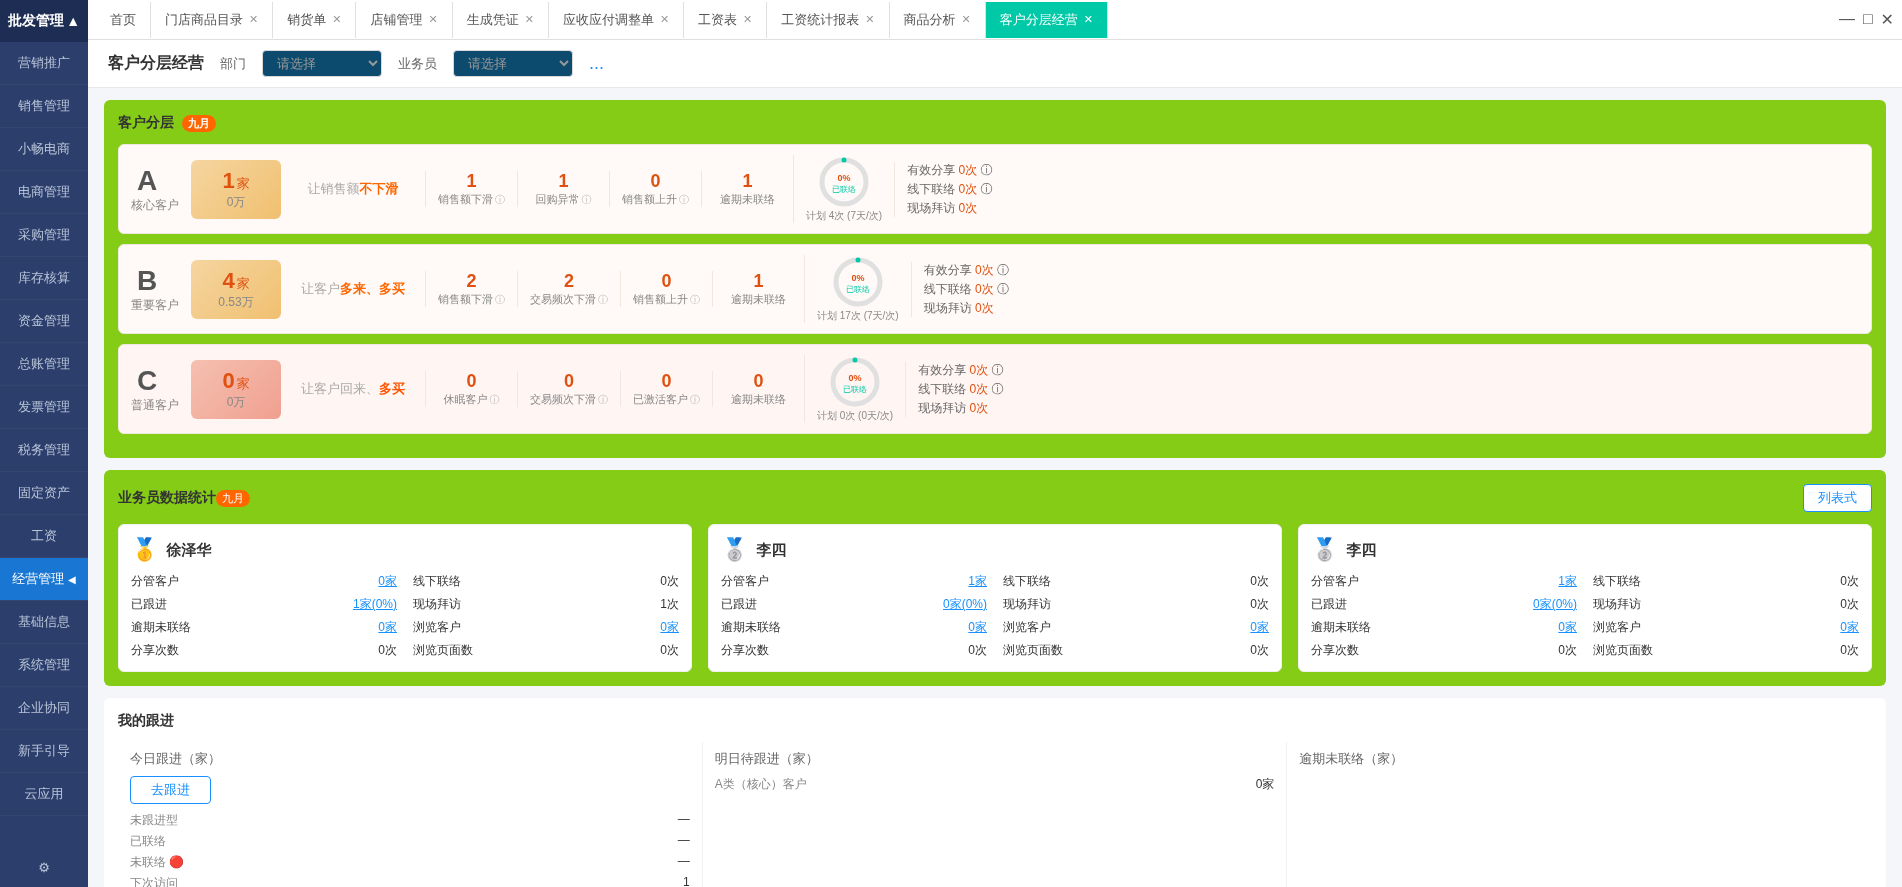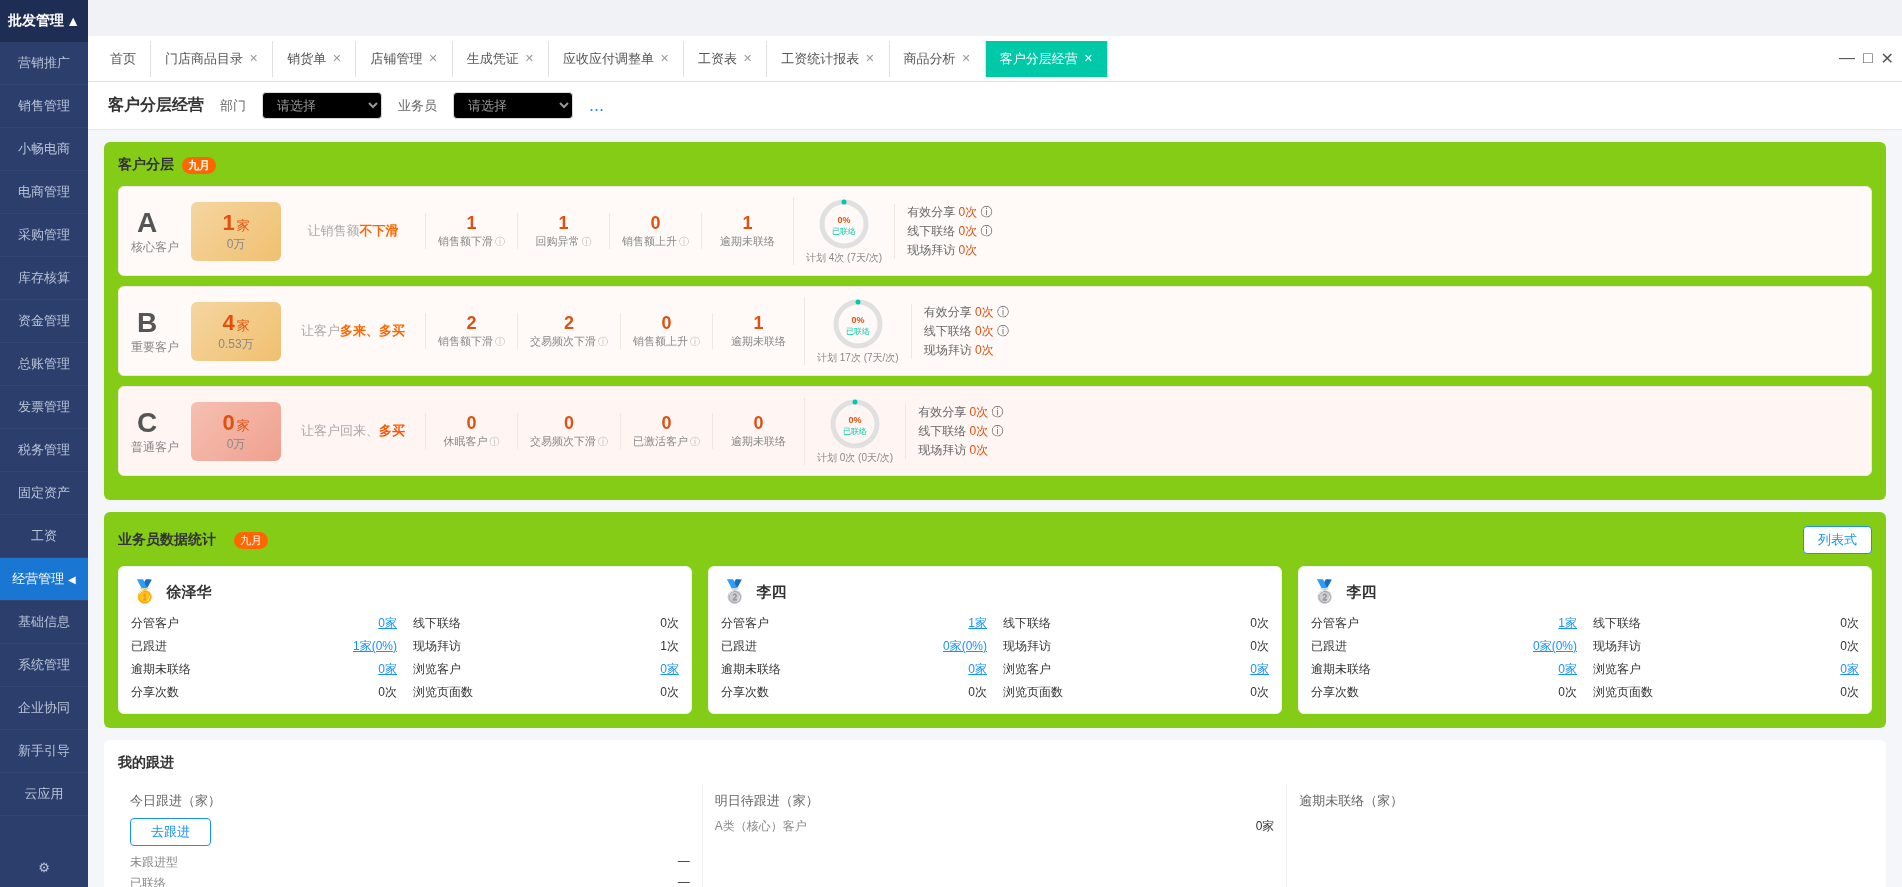--- a/index.html
+++ b/index.html
@@ -50,24 +50,23 @@
       flex-direction: column;
       overflow: hidden;
     }
 
     
     .tab-bar {
       background: #fff;
       border-bottom: 1px solid #e0e0e0;
       display: flex;
       align-items: center;
-      height: 46px;
+      height: 40px;
       padding: 0 8px;
       flex-shrink: 0;
-      margin-top: 36px;
     }
     .tab-item {
       padding: 0 14px;
       height: 36px;
       display: flex;
       align-items: center;
       font-size: 13px;
       color: #555;
       cursor: pointer;
       border-right: 1px solid #e0e0e0;
@@ -117,21 +116,21 @@
     }
     .filter-label { color: #666; font-size: 13px; }
     .filter-select {
       border: 1px solid #d9d9d9;
       border-radius: 4px;
       padding: 4px 10px;
       font-size: 13px;
       color: #999;
       min-width: 120px;
       cursor: pointer;
-      background: #000000;
+      background: #0c4a6e;
     }
     .filter-more { color: #1890ff; cursor: pointer; font-size: 18px; }
 
     
     .section {
       margin: 12px 16px;
       background: #84cc16;
       border-radius: 6px;
       padding: 14px;
     }
@@ -615,21 +614,21 @@
         <div class="tier-right-stats">
           <span>有效分享 <span class="red">0次</span> ⓘ</span>
           <span>线下联络 <span class="red">0次</span> ⓘ</span>
           <span>现场拜访 <span class="red">0次</span></span>
         </div>
       </div>
     </div>
 
     <div class="section">
       <div class="sales-header">
-        <div style="display:flex;align-items:center;gap:18px;">
+        <div style="display:flex;align-items:center;gap:0;">
           <span style="font-size:14px;font-weight:bold;color:#333;">业务员数据统计</span>
           <span class="month-badge">九月</span>
         </div>
         <button class="list-view-btn">列表式</button>
       </div>
       <div class="salesperson-grid">
 
         <div class="salesperson-card">
           <div class="sp-header">
             <span class="sp-medal">🥇</span>

